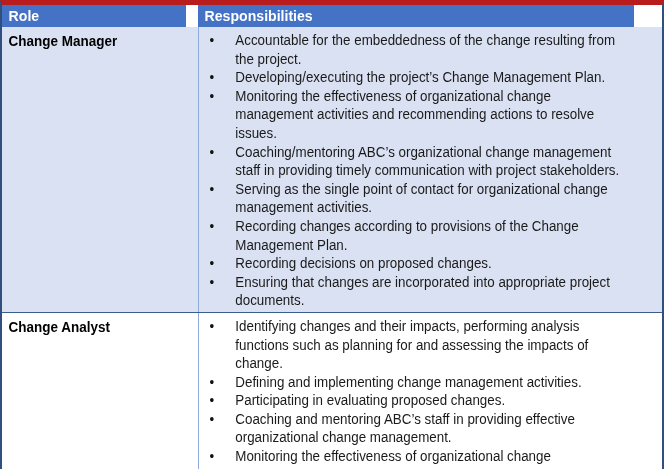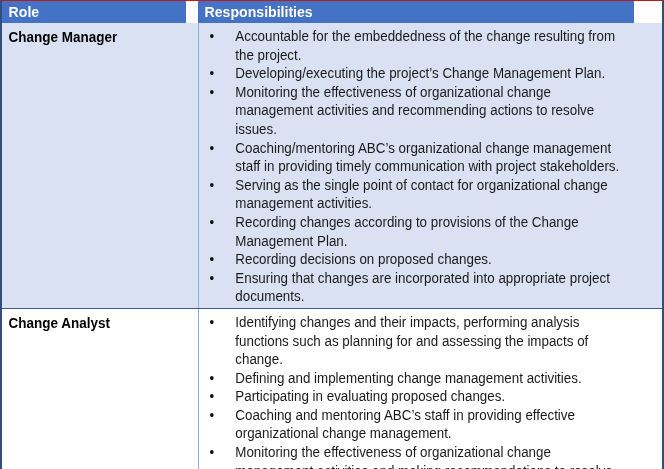--- a/index.html
+++ b/index.html
@@ -6,21 +6,21 @@
   body{
     width:664px;height:469px;overflow:hidden;
     font-family:"Liberation Sans","DejaVu Sans",sans-serif;
     -webkit-font-smoothing:none;
   }
   #table-root{
     width:664px;height:469px;
     box-sizing:border-box;
     border-left:2px solid #2f4f7f;
     border-right:2px solid #2f4f7f;
-    border-top:1px solid #b91c1c;
+    border-top:5px solid #b91c1c;
     background:#ffffff;
     position:relative;
     overflow:hidden;
   }
   .tbl{
     width:100%;
     border-collapse:collapse;
     table-layout:fixed;
   }
   .col-role{width:196px;}

